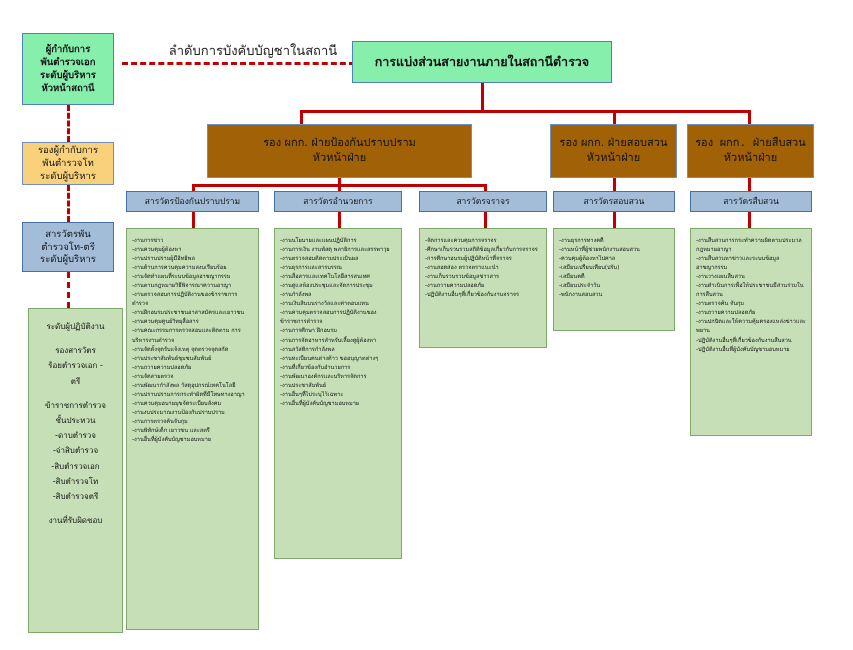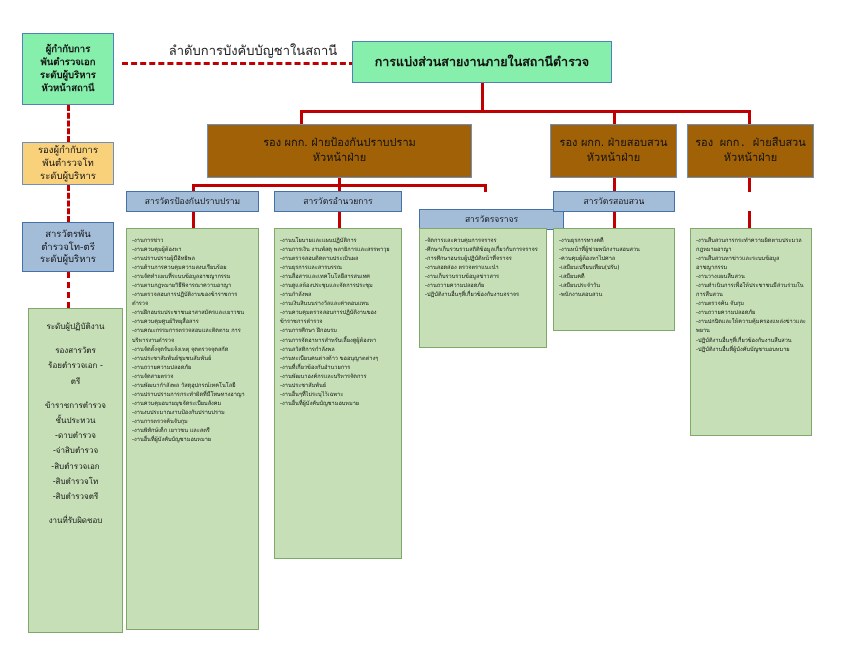--- a/index.html
+++ b/index.html
@@ -167,25 +167,28 @@
   <div class="ln ln-v" style="left:484px;top:211px;height:17px;"></div>
   <div class="ln ln-v" style="left:613px;top:211px;height:17px;"></div>
   <div class="ln ln-v" style="left:748px;top:211px;height:17px;"></div>
 
   <div class="box box-blue t-blue-sm" style="left:126px;top:191px;width:133px;height:21px;">
     <span>สารวัตรป้องกันปราบปราม</span>
   </div>
   <div class="box box-blue t-blue-sm" style="left:274px;top:191px;width:128px;height:21px;">
     <span>สารวัตรอำนวยการ</span>
   </div>
-  <div class="box box-blue t-blue-sm" style="left:419px;top:209px;width:145px;height:21px;">
+  <div class="box box-blue t-blue-sm" style="left:419px;top:191px;width:128px;height:21px;">
     <span>สารวัตรจราจร</span>
   </div>
   <div class="box box-blue t-blue-sm" style="left:553px;top:191px;width:122px;height:21px;">
     <span>สารวัตรสอบสวน</span>
+  </div>
+  <div class="box box-blue t-blue-sm" style="left:690px;top:191px;width:122px;height:21px;">
+    <span>สารวัตรสืบสวน</span>
   </div>
 
   <div class="box box-green" style="left:126px;top:228px;width:133px;height:402px;">
     <div class="green-list">
         <div>-งานการข่าว</div>
         <div>-งานควบคุมผู้ต้องหา</div>
         <div>-งานปราบปรามผู้มีอิทธิพล</div>
         <div>-งานด้านการควบคุมความสงบเรียบร้อย</div>
         <div>-งานจัดทำแผนที่ระบบข้อมูลอาชญากรรม</div>
         <div>-งานตามกฎหมายวิธีพิจารณาความอาญา</div>

